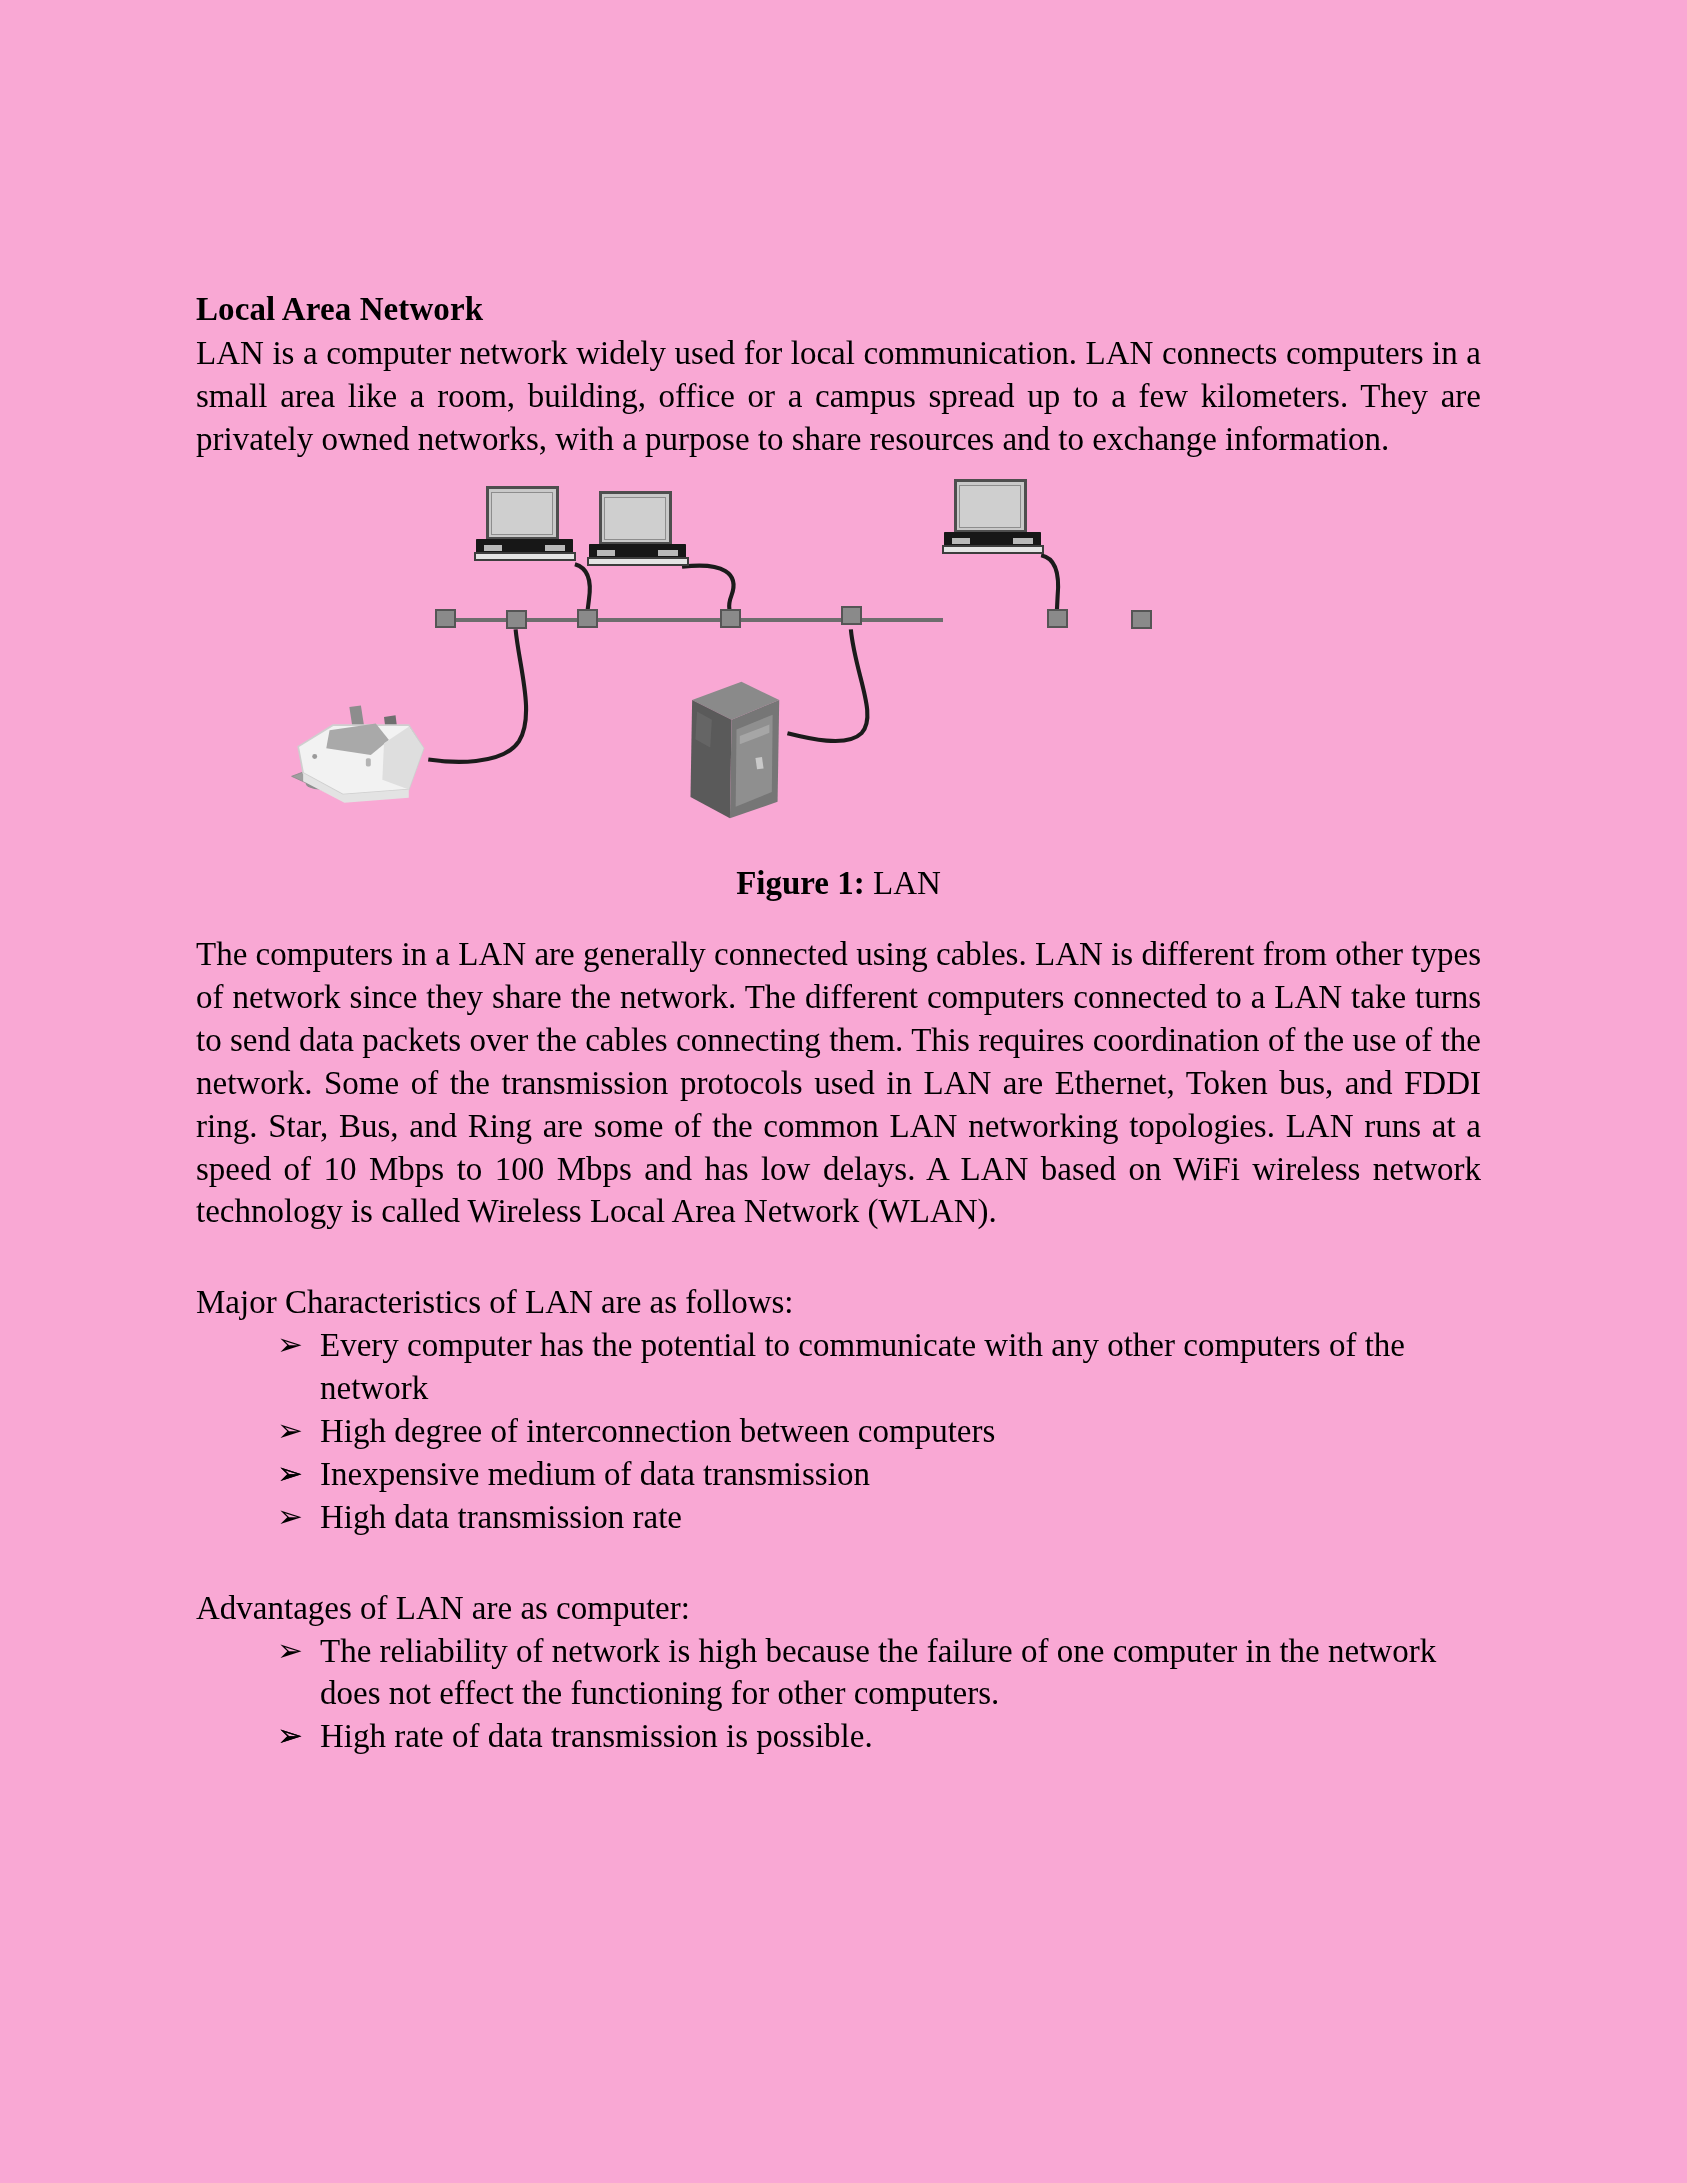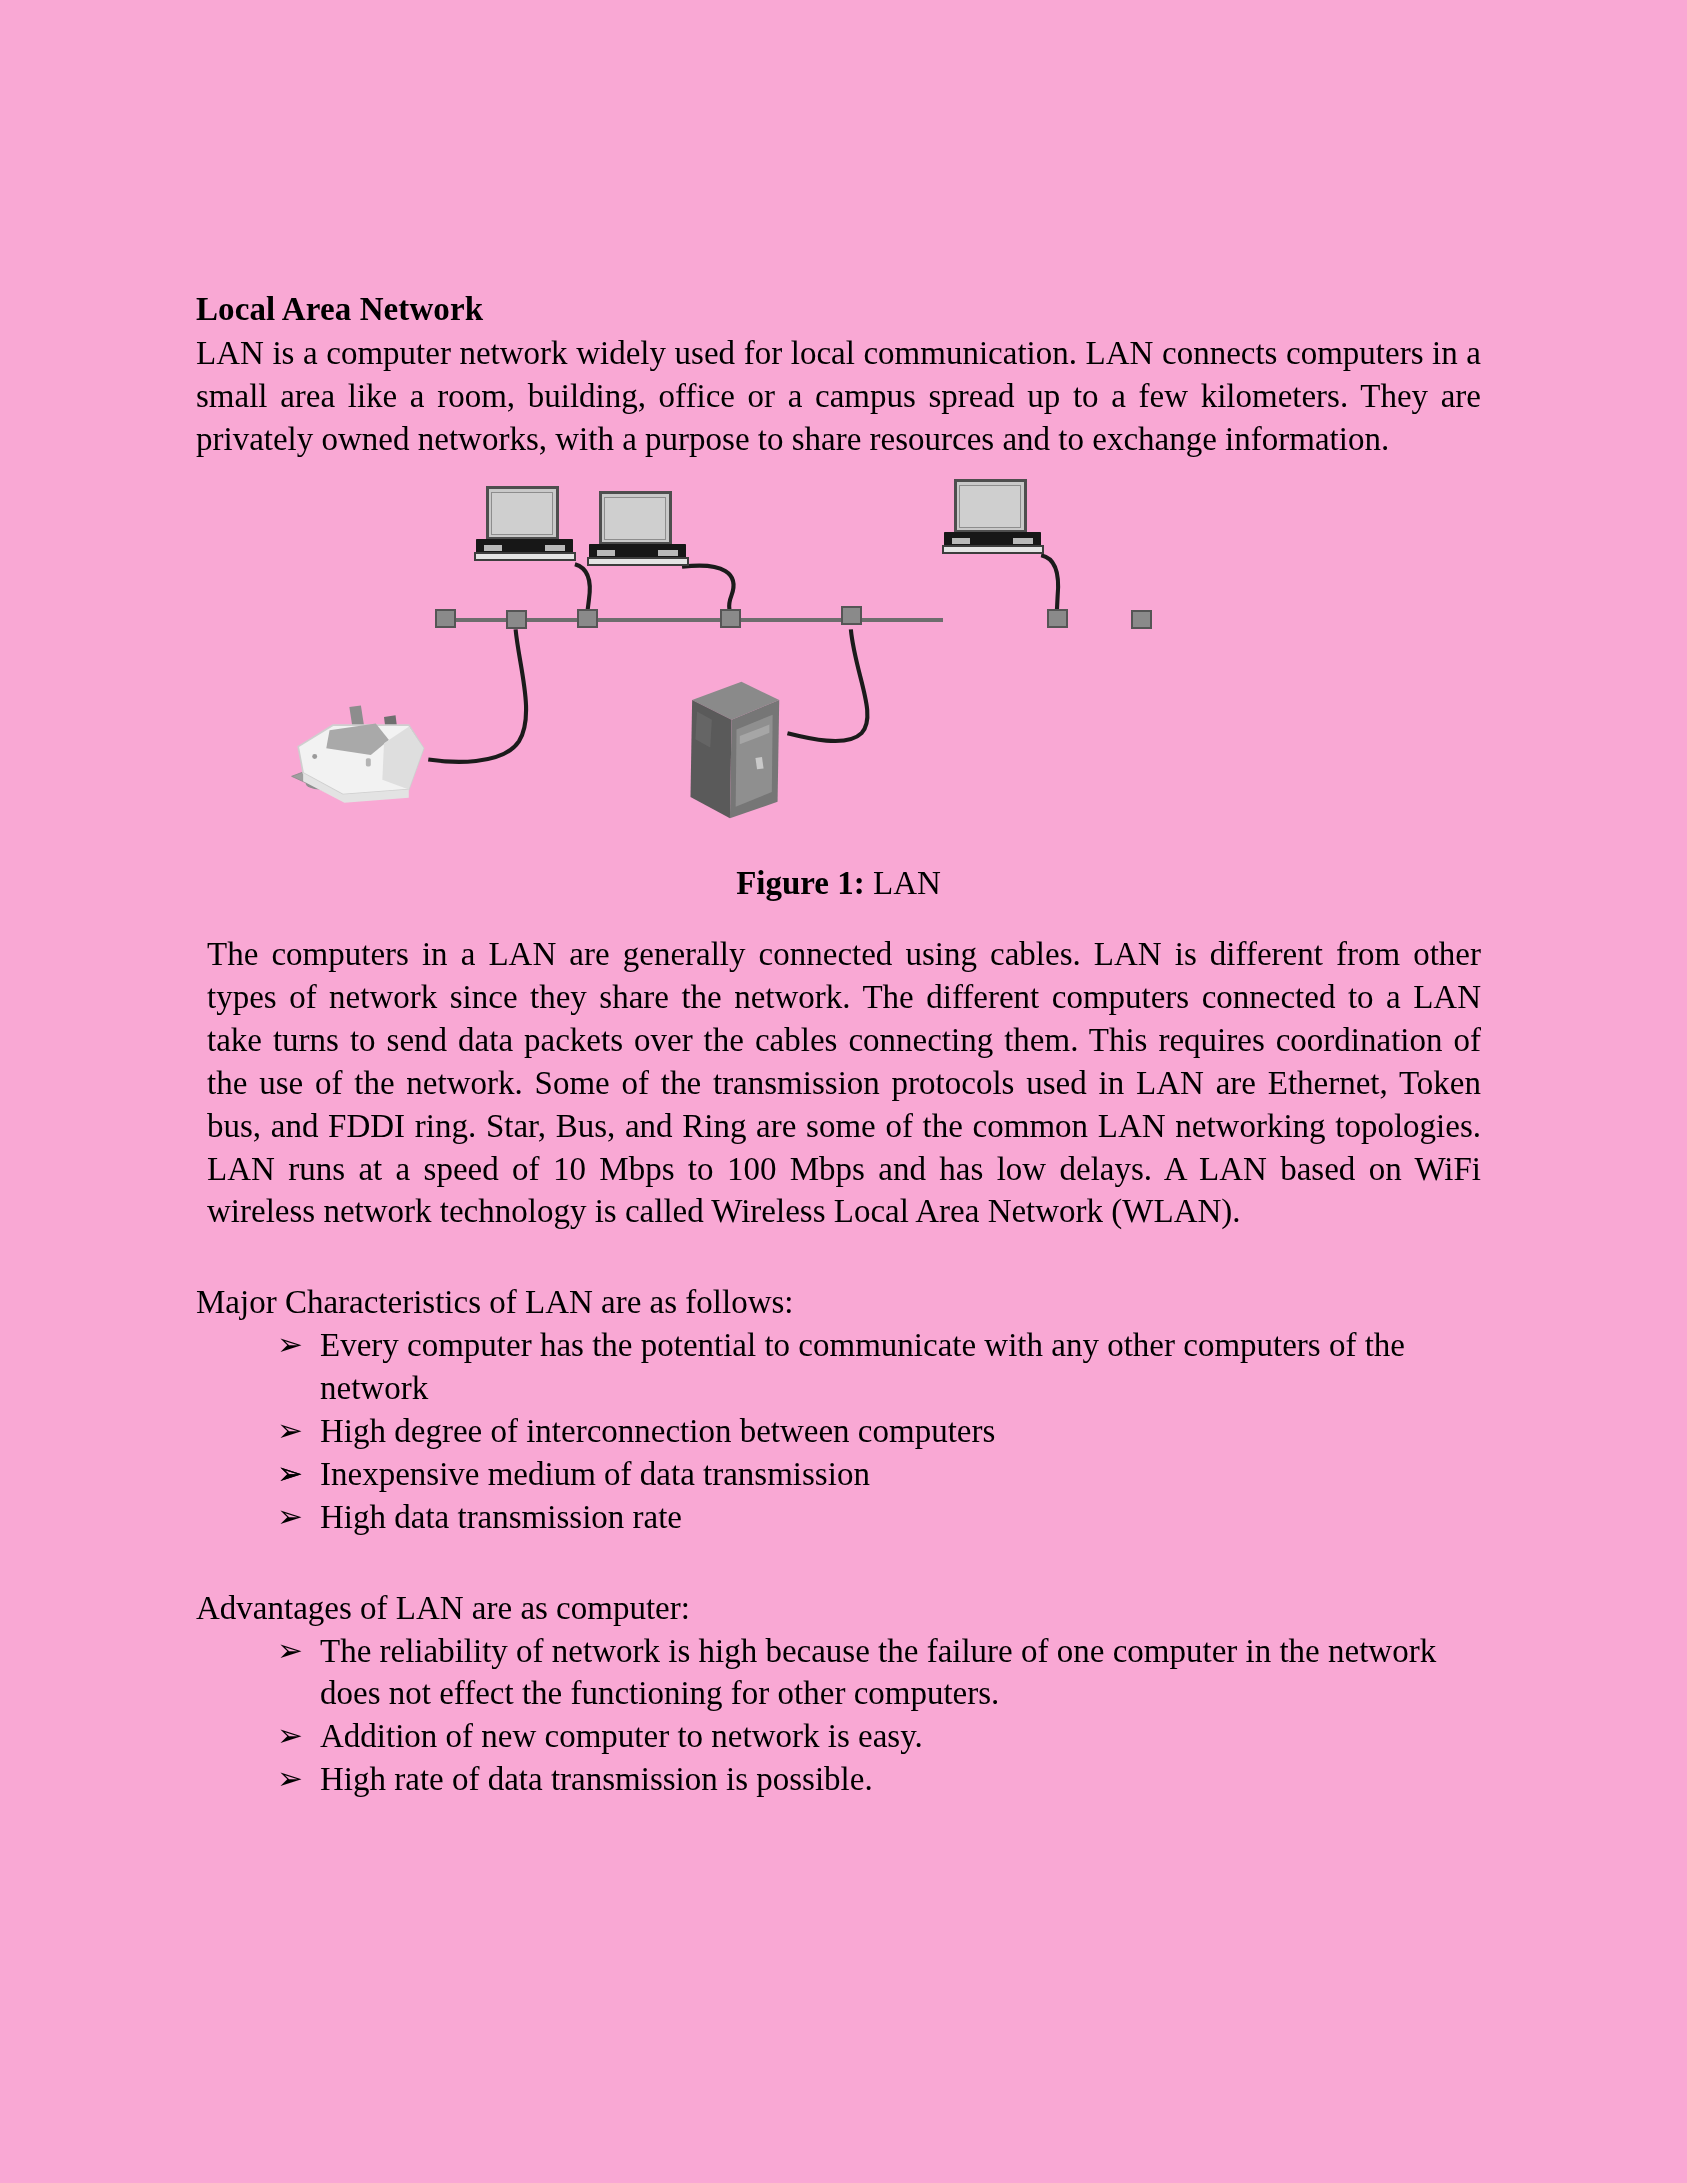--- a/index.html
+++ b/index.html
@@ -40,21 +40,20 @@
     font-size: 33px;
     line-height: 1.30;
     text-align: justify;
     text-justify: inter-word;
     margin: 0;
     hyphens: none;
   }
 
   p.body-para.spaced {
     margin-top: 28px;
-    margin-left: 11px;
   }
 
   
   .figure-block {
     margin: 15px 0 0 0;
     width: 100%;
   }
   .figure-canvas {
     position: relative;
     width: 1285px;
@@ -348,21 +347,20 @@
       <span class="hd-strong">Advantages of LAN are as computer:</span><span class="hd-plain"></span>
     </p>
 
     <ul class="arrow-list">
       <li>
         <span class="bullet-arrow">➢</span>
         <span>The reliability of network is high because the failure of one computer in the network does not effect the functioning for other computers.</span>
       </li>
       <li>
         <span class="bullet-arrow">➢</span>
-        <span>Addition of new computer to network is easy.</span>
       </li>
       <li>
         <span class="bullet-arrow">➢</span>
         <span>High rate of data transmission is possible.</span>
       </li>
     </ul>
 
   </div>
 </div>
 

